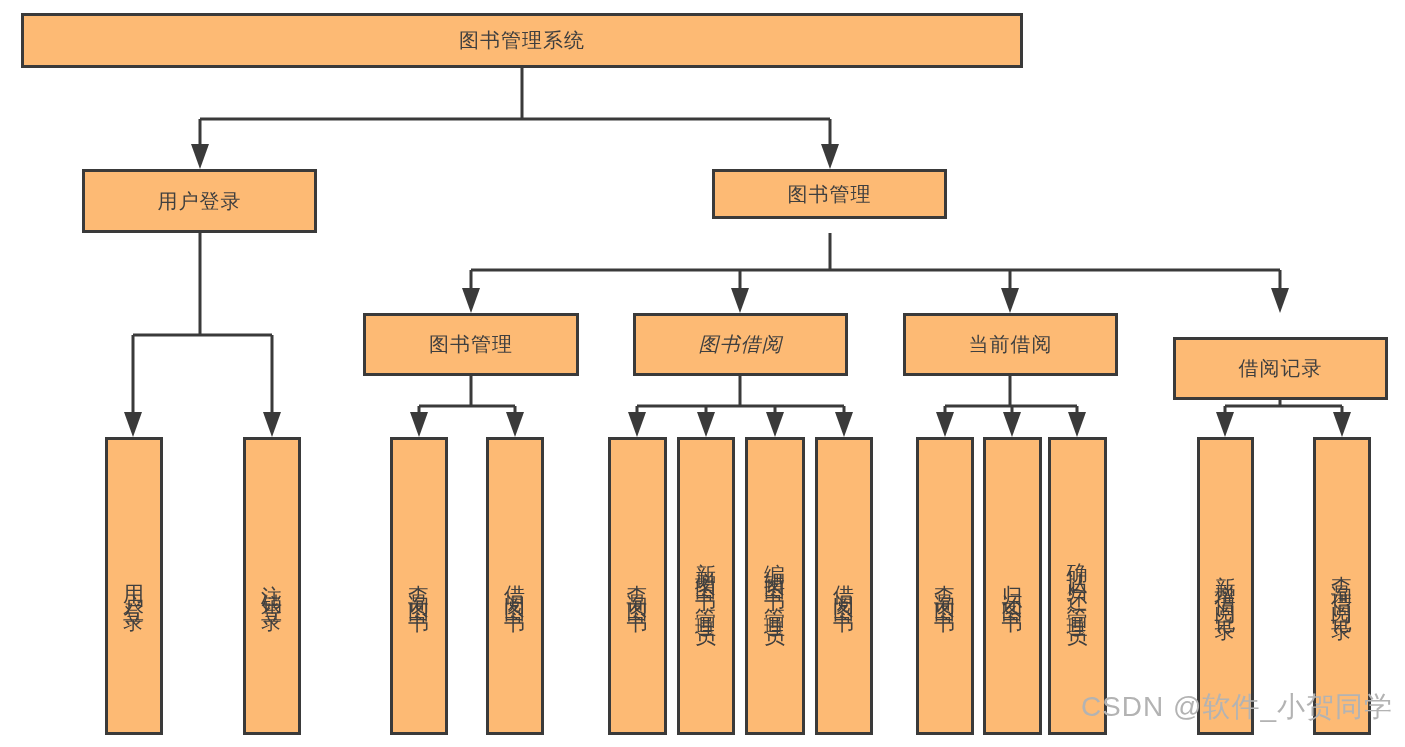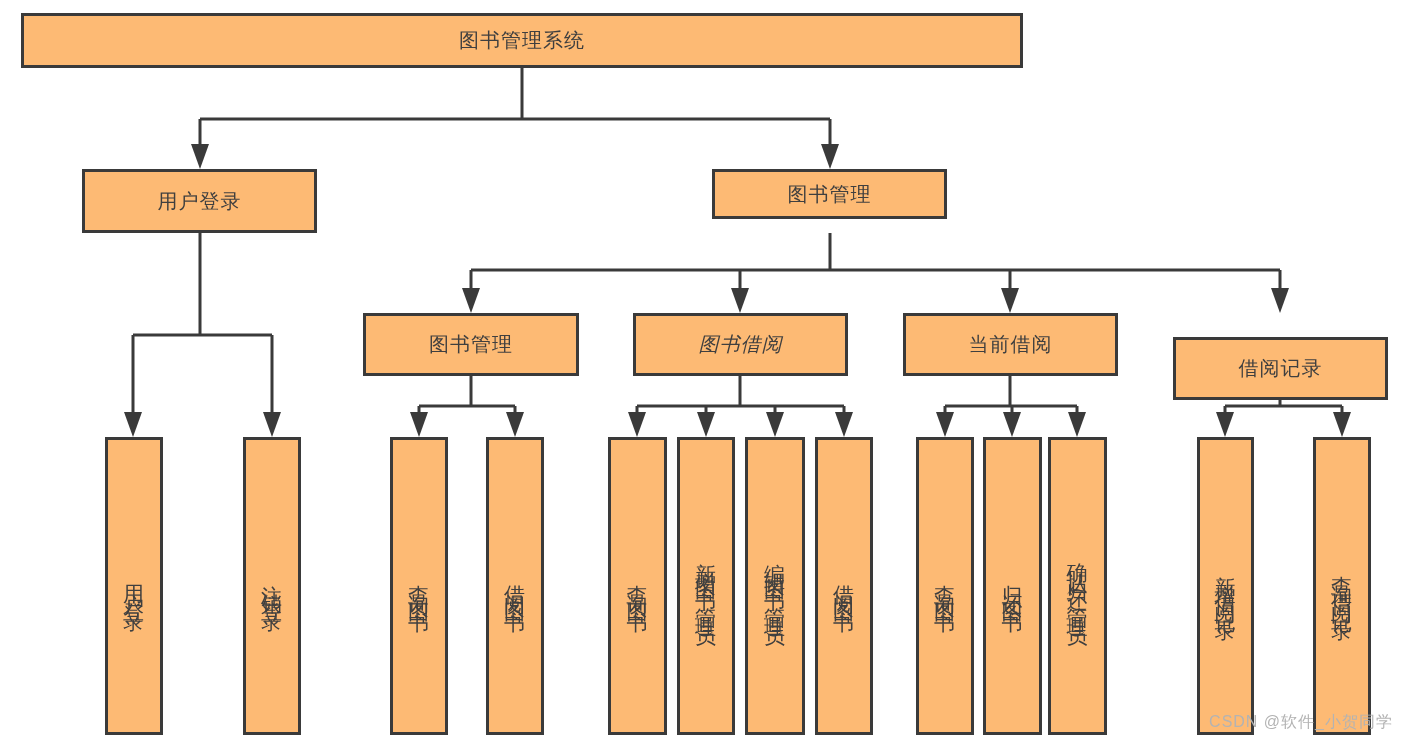--- a/index.html
+++ b/index.html
@@ -44,22 +44,22 @@
   #l-bb-borrow    {left:815px; width:58px;}
   #l-cb-query     {left:916px; width:58px;}
   #l-cb-return    {left:983px; width:59px;}
   #l-cb-confirm   {left:1048px;width:59px;}
   #l-br-add       {left:1197px;width:57px;}
   #l-br-query     {left:1313px;width:58px;}
 
   #watermark{
     position:absolute;
     right:12px;
-    top:712px;
-    font-size:16px;
+    top:688px;
+    font-size:28px;
     color:#b3b3b3;
     letter-spacing:1px;
     z-index:5;
     white-space:nowrap;
   }
 </style>
 </head>
 <body>
 
 <div id="stage">

